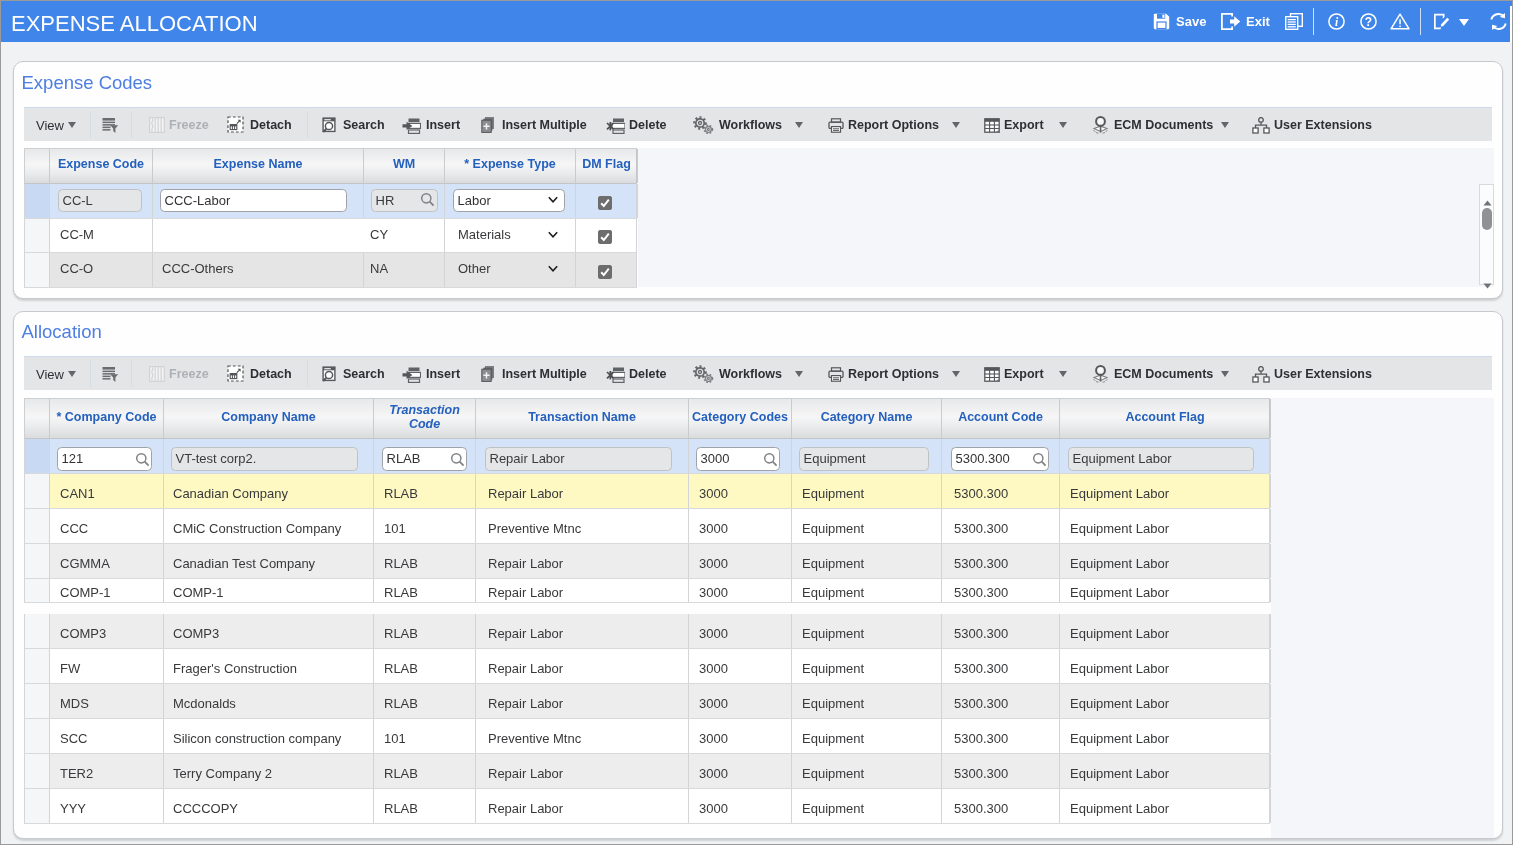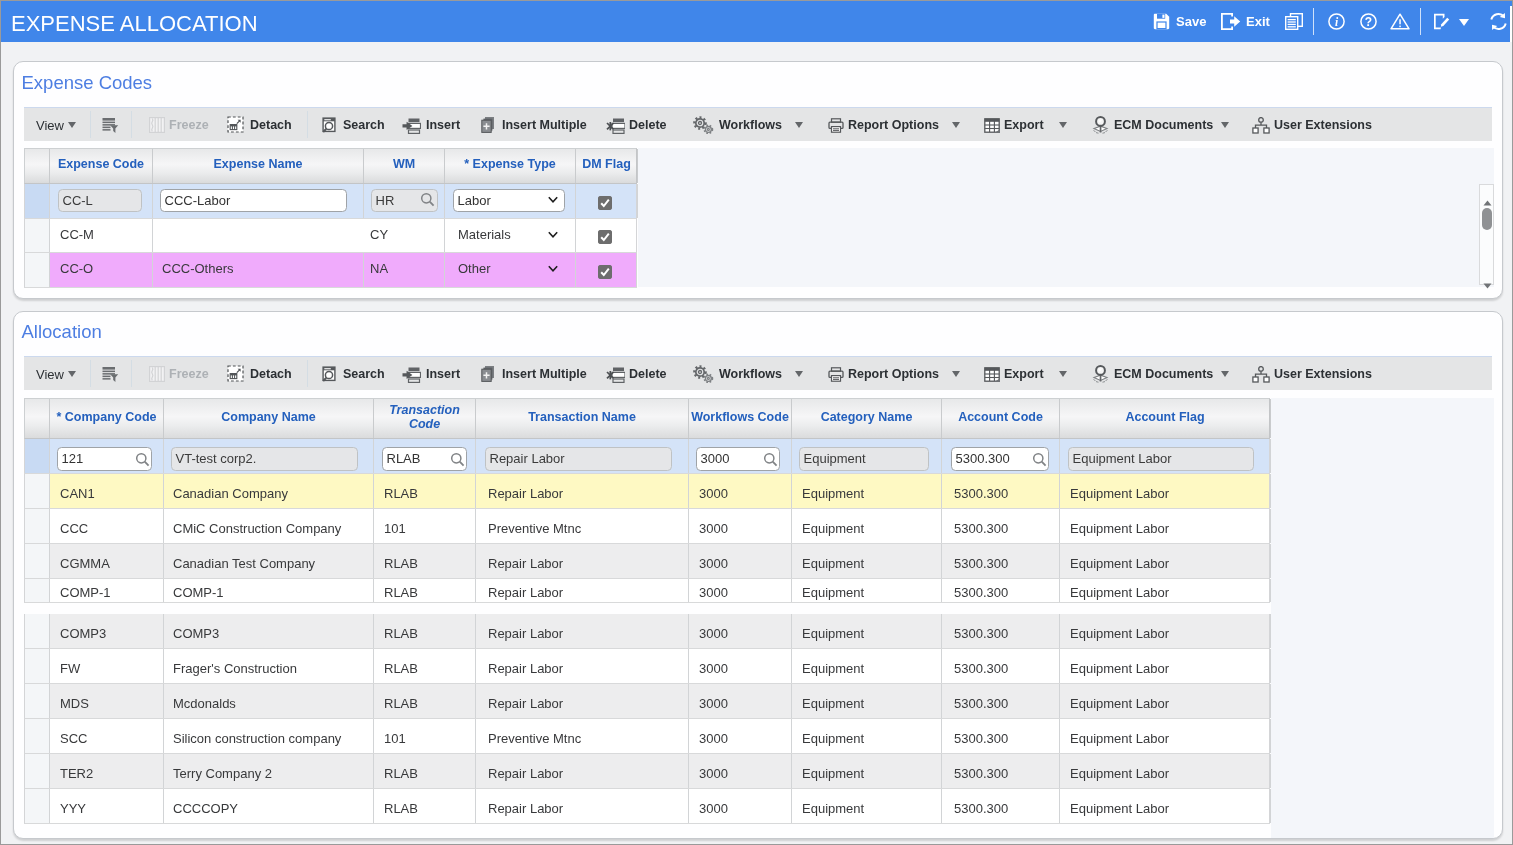--- a/index.html
+++ b/index.html
@@ -253,21 +253,21 @@
             <path d="M1.8 1.3 L6 5.8 L10.2 1.3" fill="none" stroke="#1e1e1e" stroke-width="1.6"></path>
           </svg>
         </div>
         <div class="chk" style="left:573px; top:11.5px;">
           <svg width="14" height="14" viewBox="0 0 14 14">
             <rect width="14" height="14" rx="3" fill="#6d6d6d"></rect>
             <path d="M3.2 7.2 L5.8 10 L10.8 3.6" fill="none" stroke="#fff" stroke-width="2"></path>
           </svg>
         </div>
       </div>
-      <div class="row" style="top:105.0px; left:0; width:613px; height:34.5px; background:#f0abfc;text-decoration:underline;">
+      <div class="row" style="top:105.0px; left:0; width:613px; height:34.5px; background:#e5e5e5;text-decoration:underline;">
         <div class="cell sel" style="left:0; width:25px;"></div>
         <div class="cell" style="left:25px; width:103px; padding-left:10px;">CC-O</div>
         <div class="cell" style="left:128px; width:211px; padding-left:9px;">CCC-Others</div>
         <div class="cell" style="left:339px; width:81px; padding-left:6px;">NA</div>
         <div class="cell" style="left:420px; width:131px; padding-left:13px;">Other</div>
         <div class="chev" style="left:522px; top:12px;">
           <svg width="12" height="8" viewBox="0 0 12 8">
             <path d="M1.8 1.3 L6 5.8 L10.2 1.3" fill="none" stroke="#1e1e1e" stroke-width="1.6"></path>
           </svg>
         </div>
@@ -408,21 +408,21 @@
         </svg></div>
       <div class="ttext" style="left:1250px;">User Extensions</div>
     </div>
     <div class="grid" style="left:10px; top:86px; width:1246px;">
       <div class="ghead" style="width:1246px; height:41px;">
         <div class="hcell" style="left:0px; width:25px;"></div>
         <div class="hcell" style="left:25px; width:114px;">* Company Code</div>
         <div class="hcell" style="left:139px; width:210px;">Company Name</div>
         <div class="hcell" style="left:349px; width:102px;font-style:italic;">Transaction<br>Code</div>
         <div class="hcell" style="left:451px; width:213px;">Transaction Name</div>
-        <div class="hcell" style="left:664px; width:103px;">Workflows Code</div>
+        <div class="hcell" style="left:664px; width:103px;">Category Codes</div>
         <div class="hcell" style="left:767px; width:150px;">Category Name</div>
         <div class="hcell" style="left:917px; width:118px;">Account Code</div>
         <div class="hcell" style="left:1035px; width:211px;">Account Flag</div>
       </div>
       <div class="row" style="top:41px; left:0; width:1246px; height:35px; background:#d4e3f8;">
         <div class="cell" style="left:0; width:25px; background:#c8daf3;"></div>
         <div class="cell" style="left:25px; width:114px;"></div>
         <div class="cell" style="left:139px; width:210px;"></div>
         <div class="cell" style="left:349px; width:102px;"></div>
         <div class="cell" style="left:451px; width:213px;"></div>

